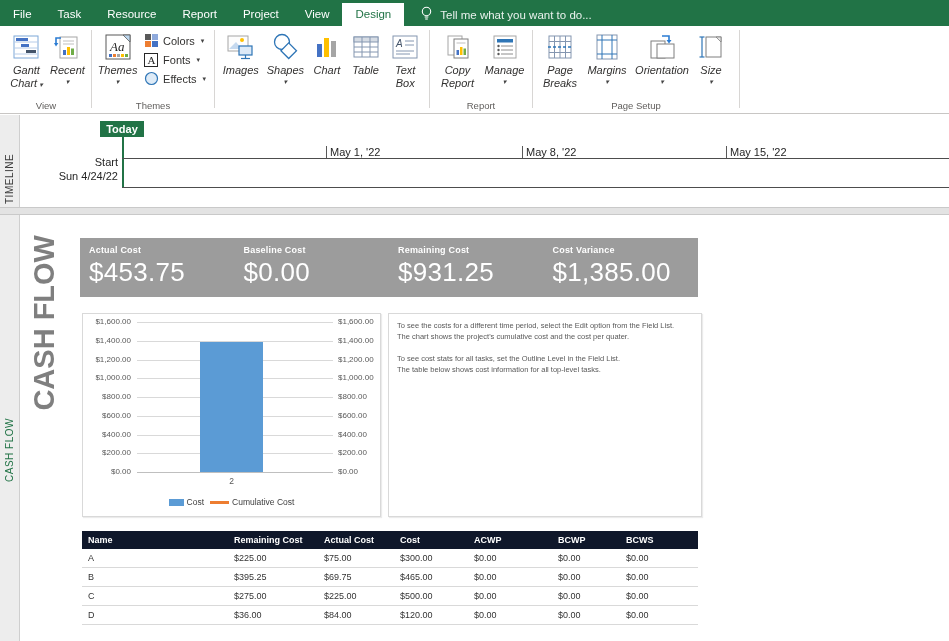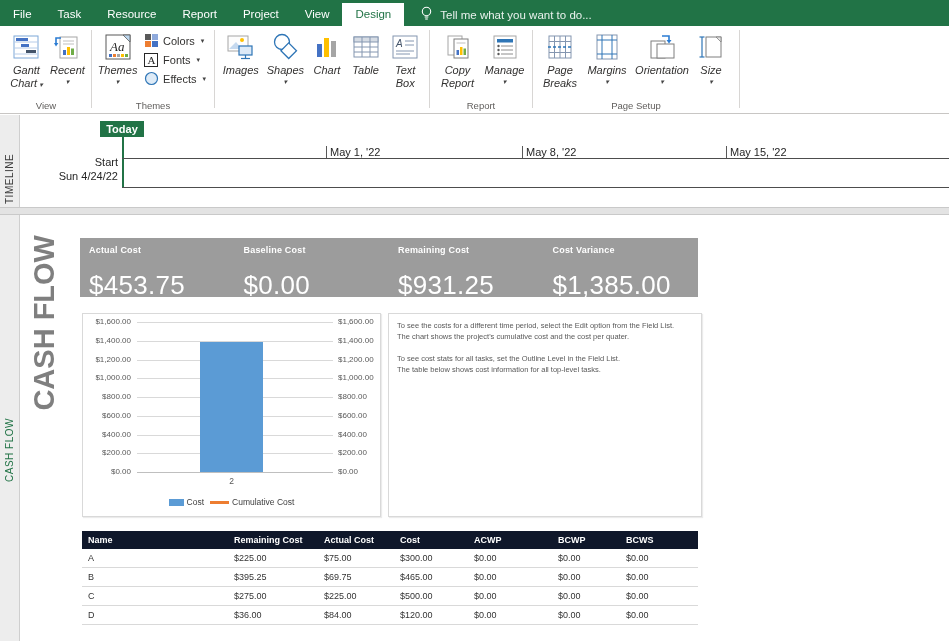--- a/index.html
+++ b/index.html
@@ -41,21 +41,21 @@
   .tl-start { position:absolute; left:30px; top:155px; width:88px; text-align:right; font-size:11px; line-height:14px; color:#262626; }
   .tl-placeholder { position:absolute; left:122px; top:159px; width:827px; height:27px; display:flex; align-items:center; justify-content:center; font-size:14px; font-weight:300; color:#595959; }
   .splitter { position:absolute; left:0; top:207px; width:949px; height:8px; background:#e3e3e3; border-top:1px solid #c9c9c9; border-bottom:1px solid #c9c9c9; }
 
   
   .report-title { position:absolute; left:24px; top:240px; width:40px; height:166px; display:flex; align-items:center; justify-content:center; }
   .report-title span { font-size:29px; font-weight:bold; color:#7f7f7f; white-space:nowrap; }
   .metrics { position:absolute; left:80px; top:238px; width:618px; height:59px; background:#9c9c9c; display:flex; }
   .metric { flex:1; padding:7px 0 0 9px; color:#fff; overflow:hidden; }
   .metric-label { font-size:9px; font-weight:bold; letter-spacing:0.2px; }
-  .metric-value { font-size:26px; font-weight:300; margin-top:15px; letter-spacing:0.3px; }
+  .metric-value { font-size:26px; font-weight:300; margin-top:2px; letter-spacing:0.3px; }
 
   .panel { position:absolute; top:313px; height:204px; background:#fff; border:1px solid #d9d9d9; box-shadow:1px 1px 1px rgba(0,0,0,0.08); }
   .chart-panel { left:82px; width:299px; }
   .desc-panel { left:388px; width:314px; padding:6px 8px; overflow:hidden; }
   .desc-panel p { font-size:7.5px; line-height:11px; color:#595959; white-space:nowrap; }
   .desc-gap { height:11px; }
 
   .grid-line { position:absolute; height:1px; background:#d9d9d9; }
   .axis-lab { position:absolute; font-size:8px; color:#595959; height:10px; line-height:10px; }
   .chart-bar { position:absolute; }

